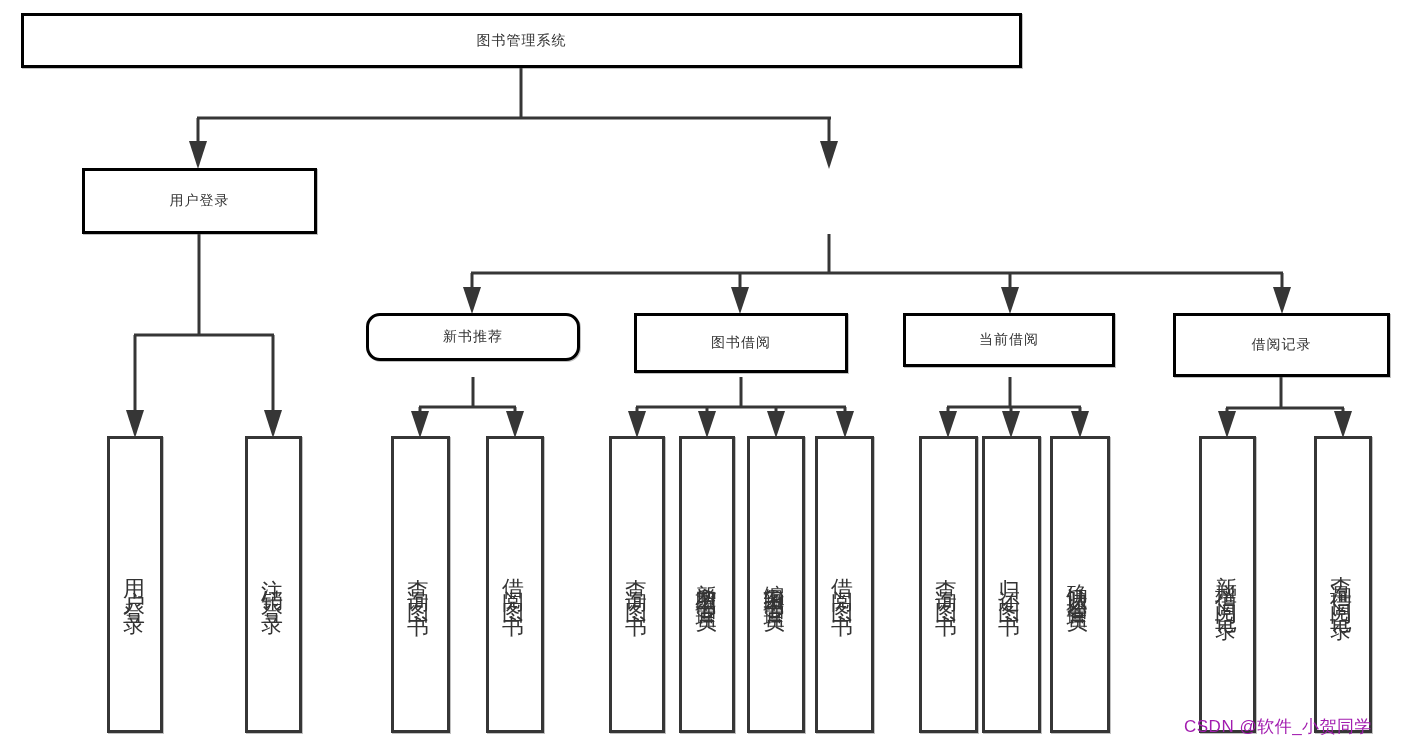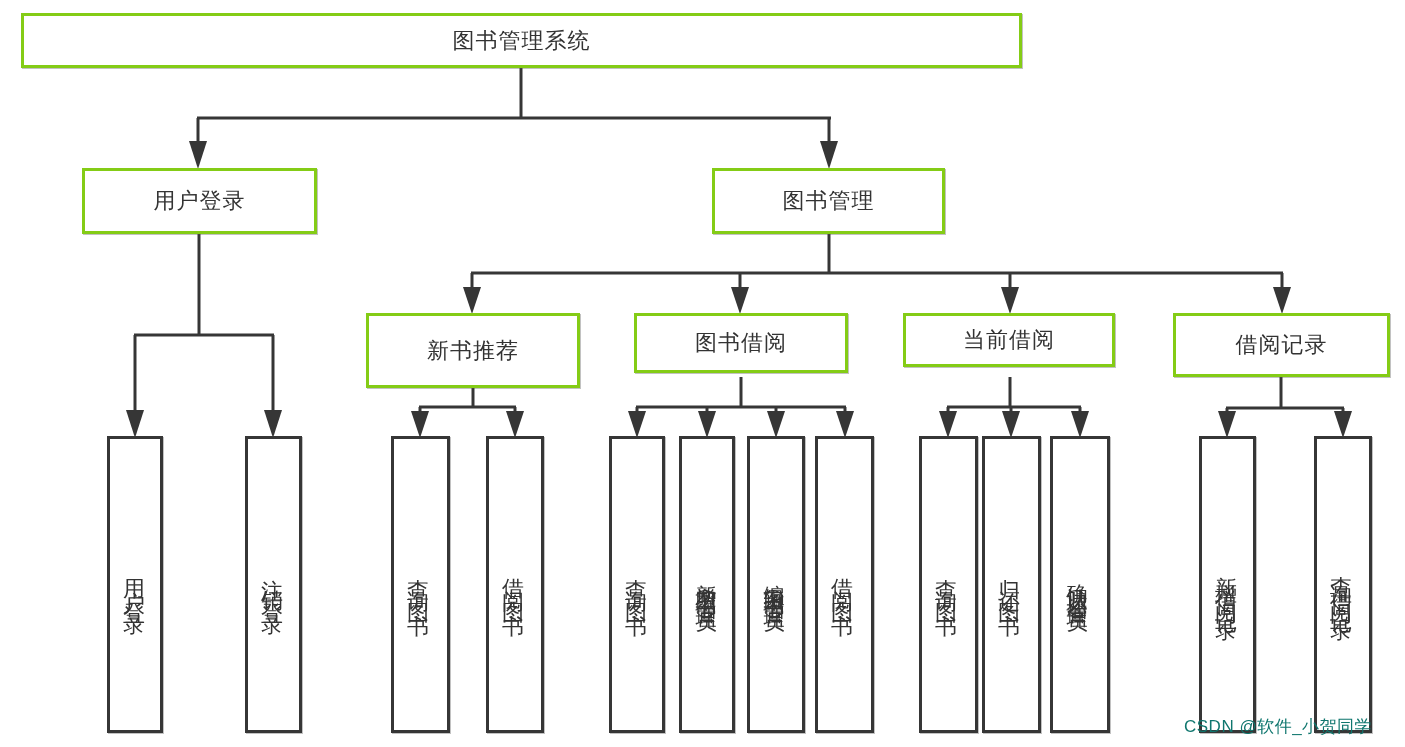--- a/index.html
+++ b/index.html
@@ -12,26 +12,26 @@
     color:#333333;
   }
   .connectors {
     position:absolute; left:0; top:0;
     width:1405px; height:747px;
   }
   .node {
     position:absolute;
     box-sizing:border-box;
     background:#ffffff;
-    border:3px solid #84cc16;
+    border:3px solid #000000;
     box-shadow:1px 1px 0 rgba(80,80,80,0.35);
     display:flex;
     align-items:center;
     justify-content:center;
-    font-size:22px;
+    font-size:14px;
     letter-spacing:1px;
     color:#333333;
     white-space:nowrap;
   }
   .leaf {
     position:absolute;
     box-sizing:border-box;
     background:#ffffff;
     border:3px solid #363636;
     box-shadow:1px 1px 0 rgba(80,80,80,0.35);
@@ -42,21 +42,21 @@
     letter-spacing:12px;
     color:#333333;
   }
   .leaf.d6  { letter-spacing:9px; }
   .leaf.d10 { font-size:21px; letter-spacing:4px; }
   .watermark {
     position:absolute;
     left:1184px; top:715px;
     font-size:17px;
     letter-spacing:0.5px;
-    color:#0f766e;
+    color:#a21caf;
     white-space:nowrap;
   }
 </style>
 </head>
 <body>
 
 <div class="stage">
 
   <svg class="connectors" viewBox="0 0 1405 747" xmlns="http://www.w3.org/2000/svg">
     <g stroke="#363636" stroke-width="3" fill="none">
@@ -134,23 +134,22 @@
       <polygon points="1002,411 1020,411 1011,438"></polygon>
       <polygon points="1071,411 1089,411 1080,438"></polygon>
       <polygon points="1218,411 1236,411 1227,438"></polygon>
       <polygon points="1334,411 1352,411 1343,438"></polygon>
     </g>
   </svg>
 
   <div class="node" style="left:21px; top:13px; width:1001px; height:55px;">图书管理系统</div>
 
   <div class="node" style="left:82px; top:168px; width:235px; height:66px;">用户登录</div>
-  <div class="node" style="left:712px; top:168px; width:233px; height:66px;">图书管理</div>
 
-  <div class="node" style="left:366px; top:313px; width:214px; height:75px;">新书推荐</div>
+  <div class="node" style="left:366px; top:313px; width:214px; height:48px;border-radius:14px;">新书推荐</div>
   <div class="node" style="left:634px; top:313px; width:214px; height:60px;">图书借阅</div>
   <div class="node" style="left:903px; top:313px; width:212px; height:54px;">当前借阅</div>
   <div class="node" style="left:1173px; top:313px; width:217px; height:64px;">借阅记录</div>
 
   <div class="leaf" style="left:107px; top:436px; width:56px; height:297px;">用户登录</div>
   <div class="leaf" style="left:245px; top:436px; width:57px; height:297px;">注销登录</div>
 
   <div class="leaf" style="left:391px; top:436px; width:59px; height:297px;">查询图书</div>
   <div class="leaf" style="left:486px; top:436px; width:58px; height:297px;">借阅图书</div>
 

